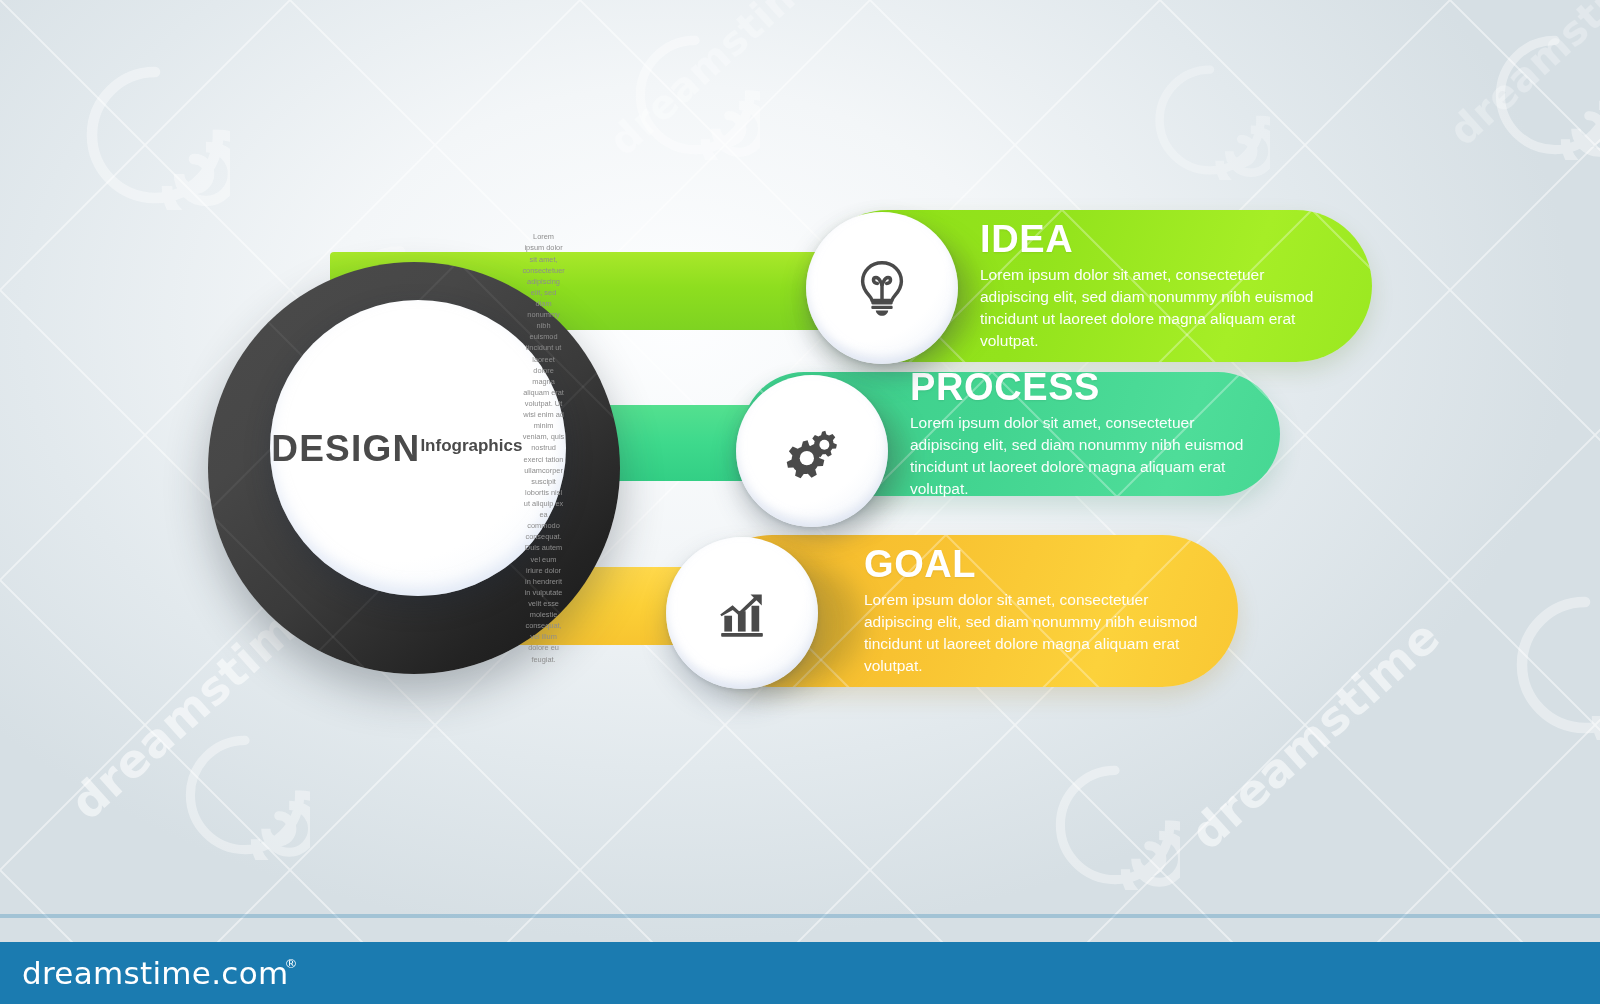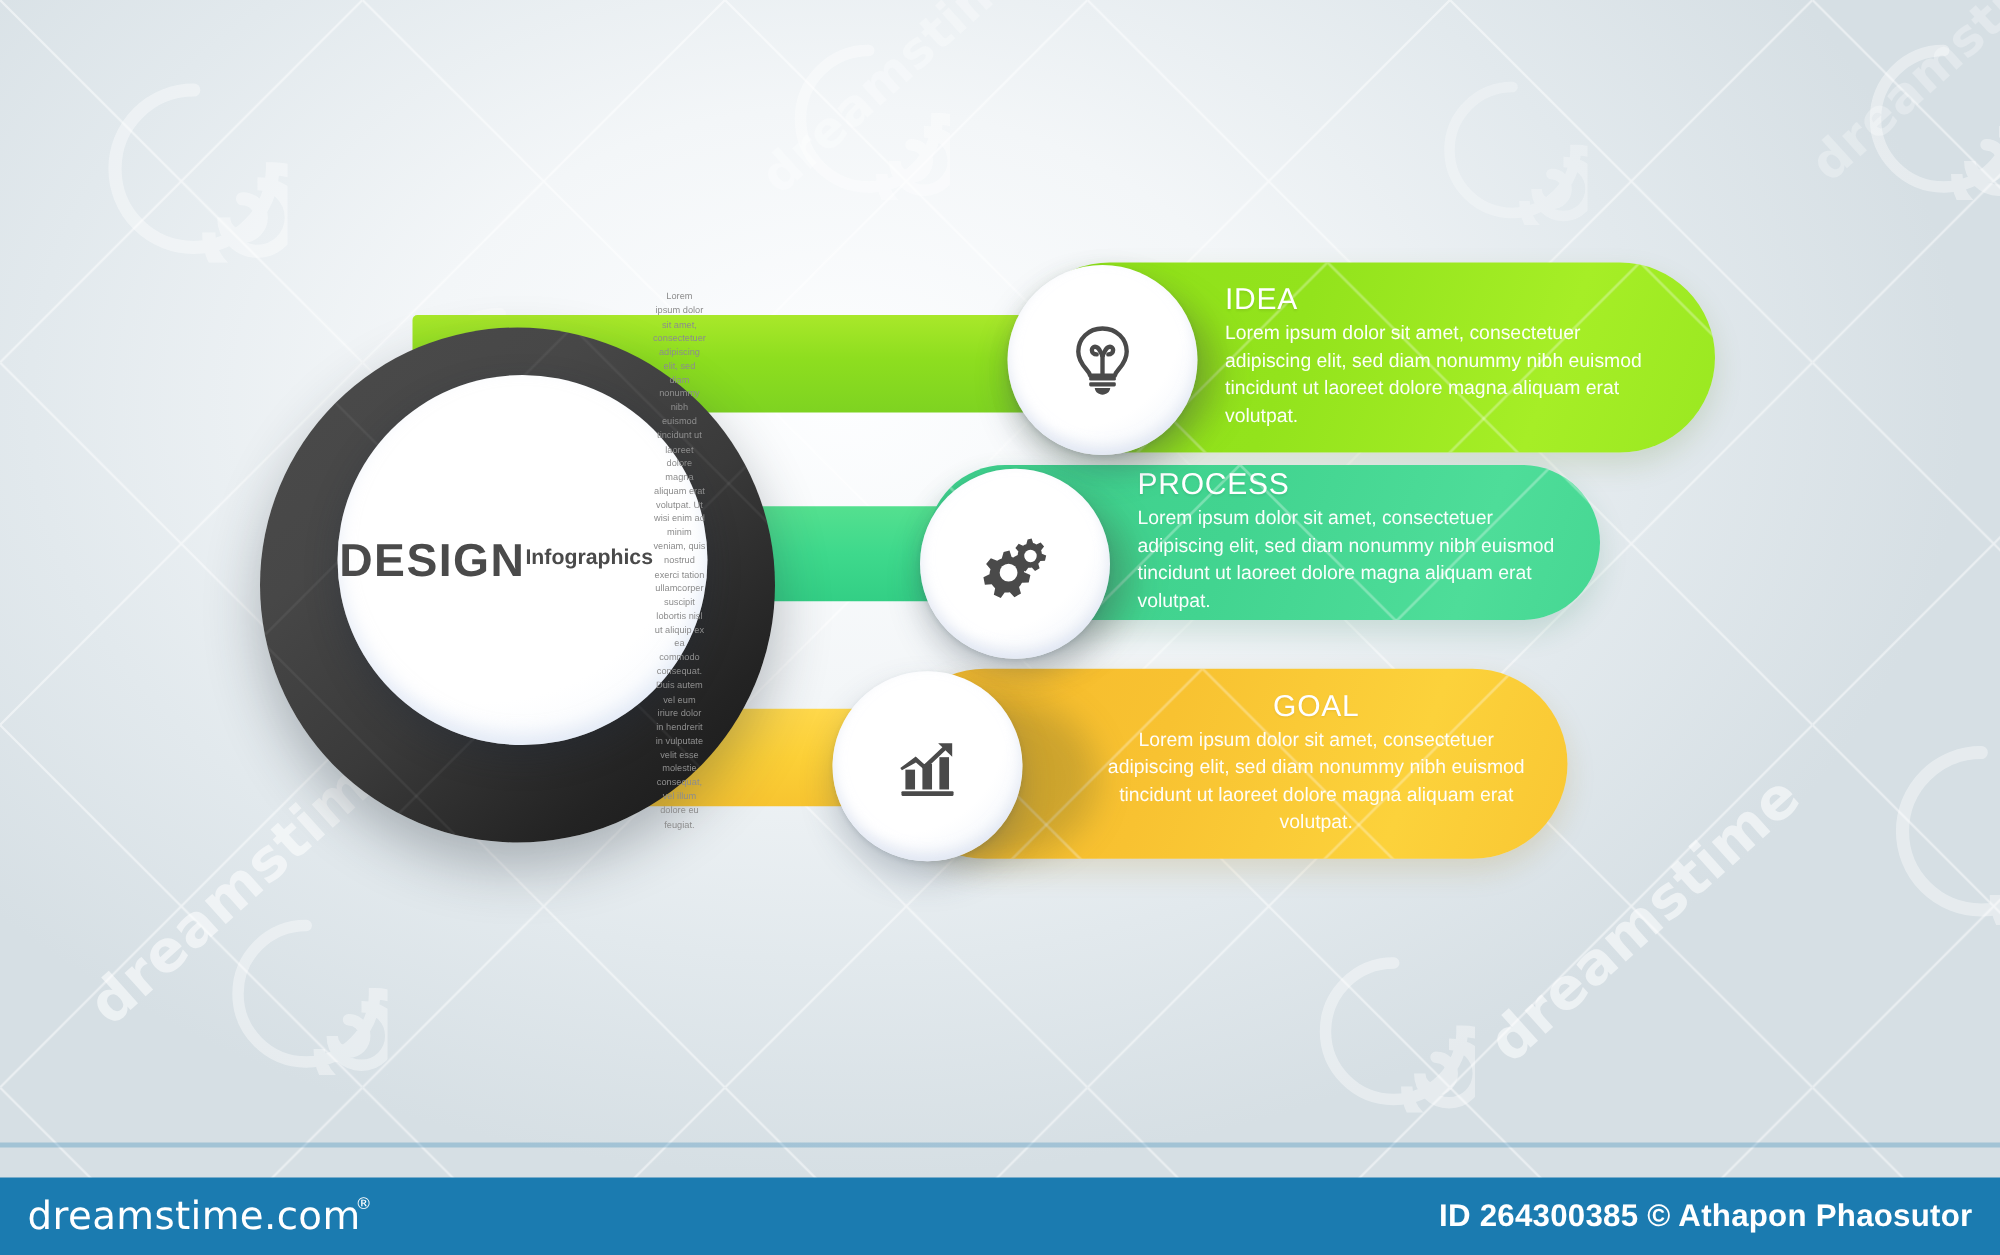--- a/index.html
+++ b/index.html
@@ -101,37 +101,36 @@
     left: 812px; top: 210px; width: 560px; height: 152px;
     background: linear-gradient(110deg, #8fe019 0%, #93e31c 40%, #a6ee26 75%, #9ae821 100%);
     box-shadow: 0 10px 22px rgba(90,130,40,.18);
   }
   .bar.process {
     left: 742px; top: 372px; width: 538px; height: 124px;
     background: linear-gradient(110deg, #3ecf8c 0%, #42d490 45%, #4edd99 80%, #46d793 100%);
     box-shadow: 0 10px 22px rgba(40,130,90,.18);
   }
   .bar.goal {
-    left: 712px; top: 535px; width: 542px; height: 152px;
+    left: 696px; top: 535px; width: 542px; height: 152px;
     background: linear-gradient(110deg, #f5b92b 0%, #f8c231 40%, #fcd23b 75%, #f9c733 100%);
     box-shadow: 0 10px 22px rgba(160,120,20,.18);
-    text-align: center;
   }
 
   .bar-content {
     position: absolute;
     left: 168px;
     right: 28px;
     top: 50%;
     transform: translateY(-50%);
     z-index: 3;
   }
   .bar-title {
-    font-size: 24px;
-    font-weight: 400;
+    font-size: 38px;
+    font-weight: 700;
     letter-spacing: .6px;
     line-height: 1.05;
     margin: 0 0 4px 0;
     color: #ffffff;
     text-shadow: 0 1px 2px rgba(0,0,0,.08);
   }
   .bar-desc {
     font-size: 15.5px;
     line-height: 1.42;
     color: rgba(255,255,255,.97);
@@ -405,16 +404,15 @@
     <div class="main-title">DESIGN</div>
     <div class="main-sub">Infographics</div>
     <div class="main-desc">Lorem ipsum dolor sit amet, consectetuer adipiscing elit, sed diam nonummy nibh euismod tincidunt ut laoreet dolore magna aliquam erat volutpat. Ut wisi enim ad minim veniam, quis nostrud exerci tation ullamcorper suscipit lobortis nisl ut aliquip ex ea commodo consequat. Duis autem vel eum iriure dolor in hendrerit in vulputate velit esse molestie consequat, vel illum dolore eu feugiat.</div>
   </div>
 
   <div class="footer-top-line"></div>
   <div class="footer">
     <div class="footer-logo">
       <span>dreamstime.com</span><span class="reg">®</span>
     </div>
-    <div class="footer-credit">ID 264300385 © Athapon Phaosutor</div>
   </div>
 
 </div>
 
 </body></html>

